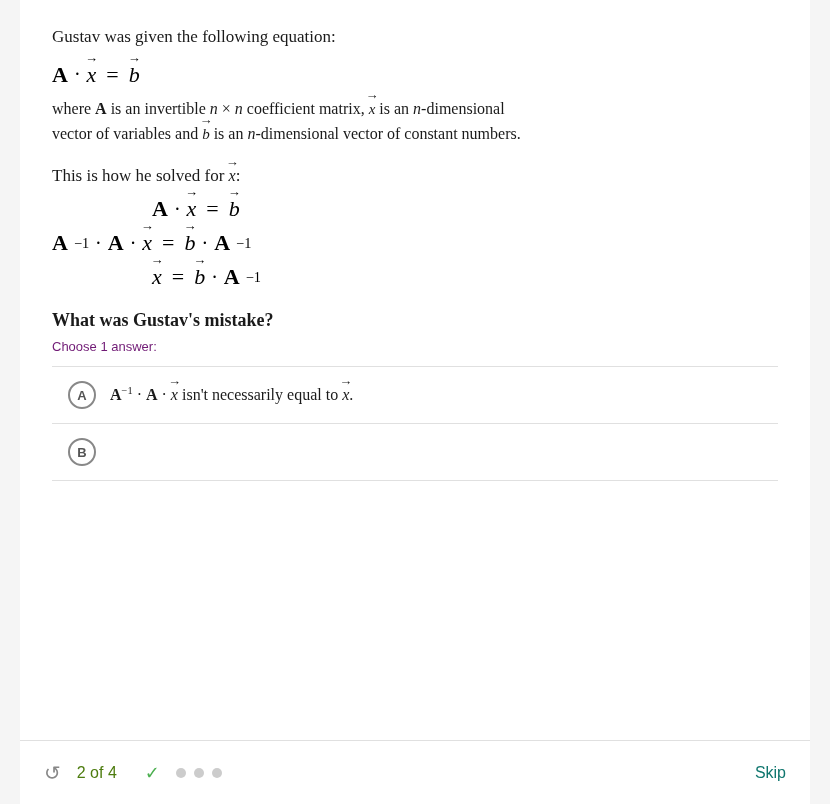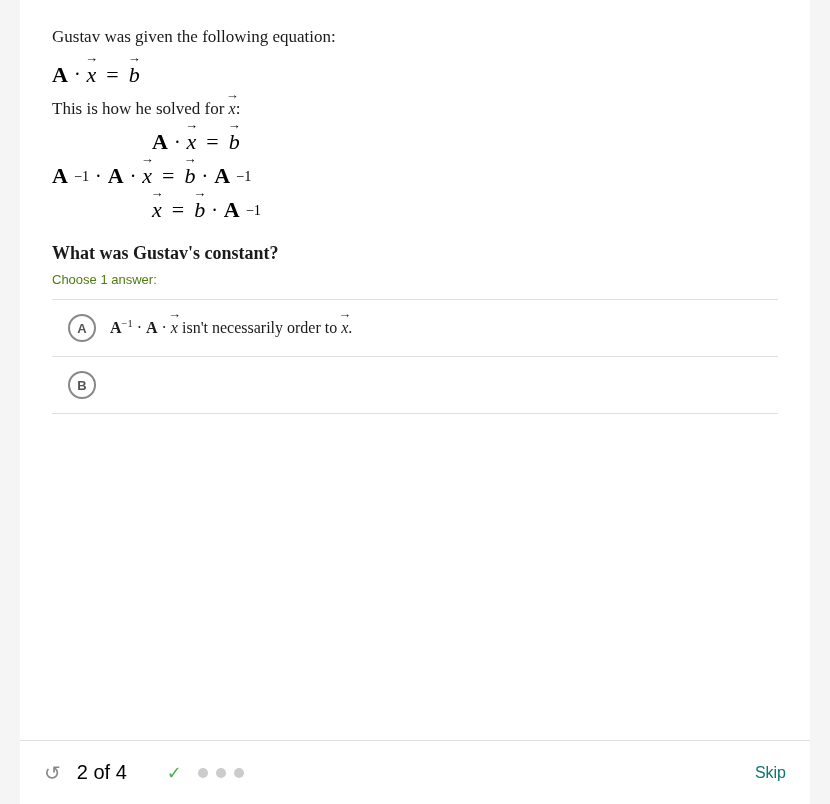--- a/index.html
+++ b/index.html
@@ -55,21 +55,21 @@
 
     .question-text {
       font-size: 18px;
       font-weight: bold;
       color: #1a1a1a;
       margin-bottom: 8px;
     }
 
     .choose-label {
       font-size: 13px;
-      color: #4d7c0f;
+      color: #701a75;
       margin-bottom: 12px;
       font-family: Arial, sans-serif;
     }
 
     .answer-option {
       display: flex;
       align-items: center;
       padding: 14px 16px;
       border-top: 1px solid #e0e0e0;
       cursor: pointer;
@@ -118,24 +118,24 @@
       gap: 16px;
     }
 
     .progress-icon {
       font-size: 20px;
       color: #888;
       cursor: pointer;
     }
 
     .progress-text {
-      font-size: 20px;
-      color: #000000;
+      font-size: 16px;
+      color: #4d7c0f;
       font-family: Arial, sans-serif;
-      margin-right: 16px;
+      margin-right: 4px;
     }
 
     .progress-check {
       color: #4caf50;
       font-size: 18px;
       margin-left: 8px;
     }
 
     .progress-dots {
       display: flex;
@@ -211,20 +211,24 @@
     <p class="intro-text">Gustav was given the following equation:</p>
 
     <div class="equation-display">
       <span class="mb">A</span>
       <span class="dot-op">·</span>
       <span class="vec-letter mi">x</span>
       <span class="eq-sign">=</span>
       <span class="vec-letter mi">b</span>
     </div>
 
+    <p class="description-text">
+      where <strong>A</strong> is an invertible <em>n</em> × <em>n</em> coefficient matrix, <span class="vec-letter mi" style="font-size:15px;">x</span> is an <em>n</em>-dimensional<br>
+      vector of variables and <span class="vec-letter mi" style="font-size:15px;">b</span> is an <em>n</em>-dimensional vector of constant numbers.
+    </p>
 
     <p class="solve-intro">
       This is how he solved for <span class="vec-letter mi" style="font-size:16px;">x</span>:
     </p>
 
     <div class="steps-area">
 
       <div class="equation-display indent">
         <span class="mb">A</span>
         <span class="dot-op">·</span>
@@ -251,33 +255,33 @@
         <span class="vec-letter mi">x</span>
         <span class="eq-sign">=</span>
         <span class="vec-letter mi">b</span>
         <span class="dot-op">·</span>
         <span class="mb">A</span>
           <sup>−1</sup>
       </div>
 
     </div>
 
-    <p class="question-text">What was Gustav's constant?</p>
+    <p class="question-text">What was Gustav's mistake?</p>
 
     <p class="choose-label">Choose 1 answer:</p>
 
     <div class="answer-option">
       <span class="option-circle">A</span>
       <span class="option-text">
         <span class="mb">A</span><sup>−1</sup>
         <span> · </span>
         <span class="mb">A</span>
         <span> · </span>
         <span class="vec-letter mi">x</span>
-        <span> isn't necessarily order to </span>
+        <span> isn't necessarily equal to </span>
         <span class="vec-letter mi">x</span>.
       </span>
     </div>
 
     <div class="answer-option">
       <span class="option-circle">B</span>
     </div>
 
   </div>
 

